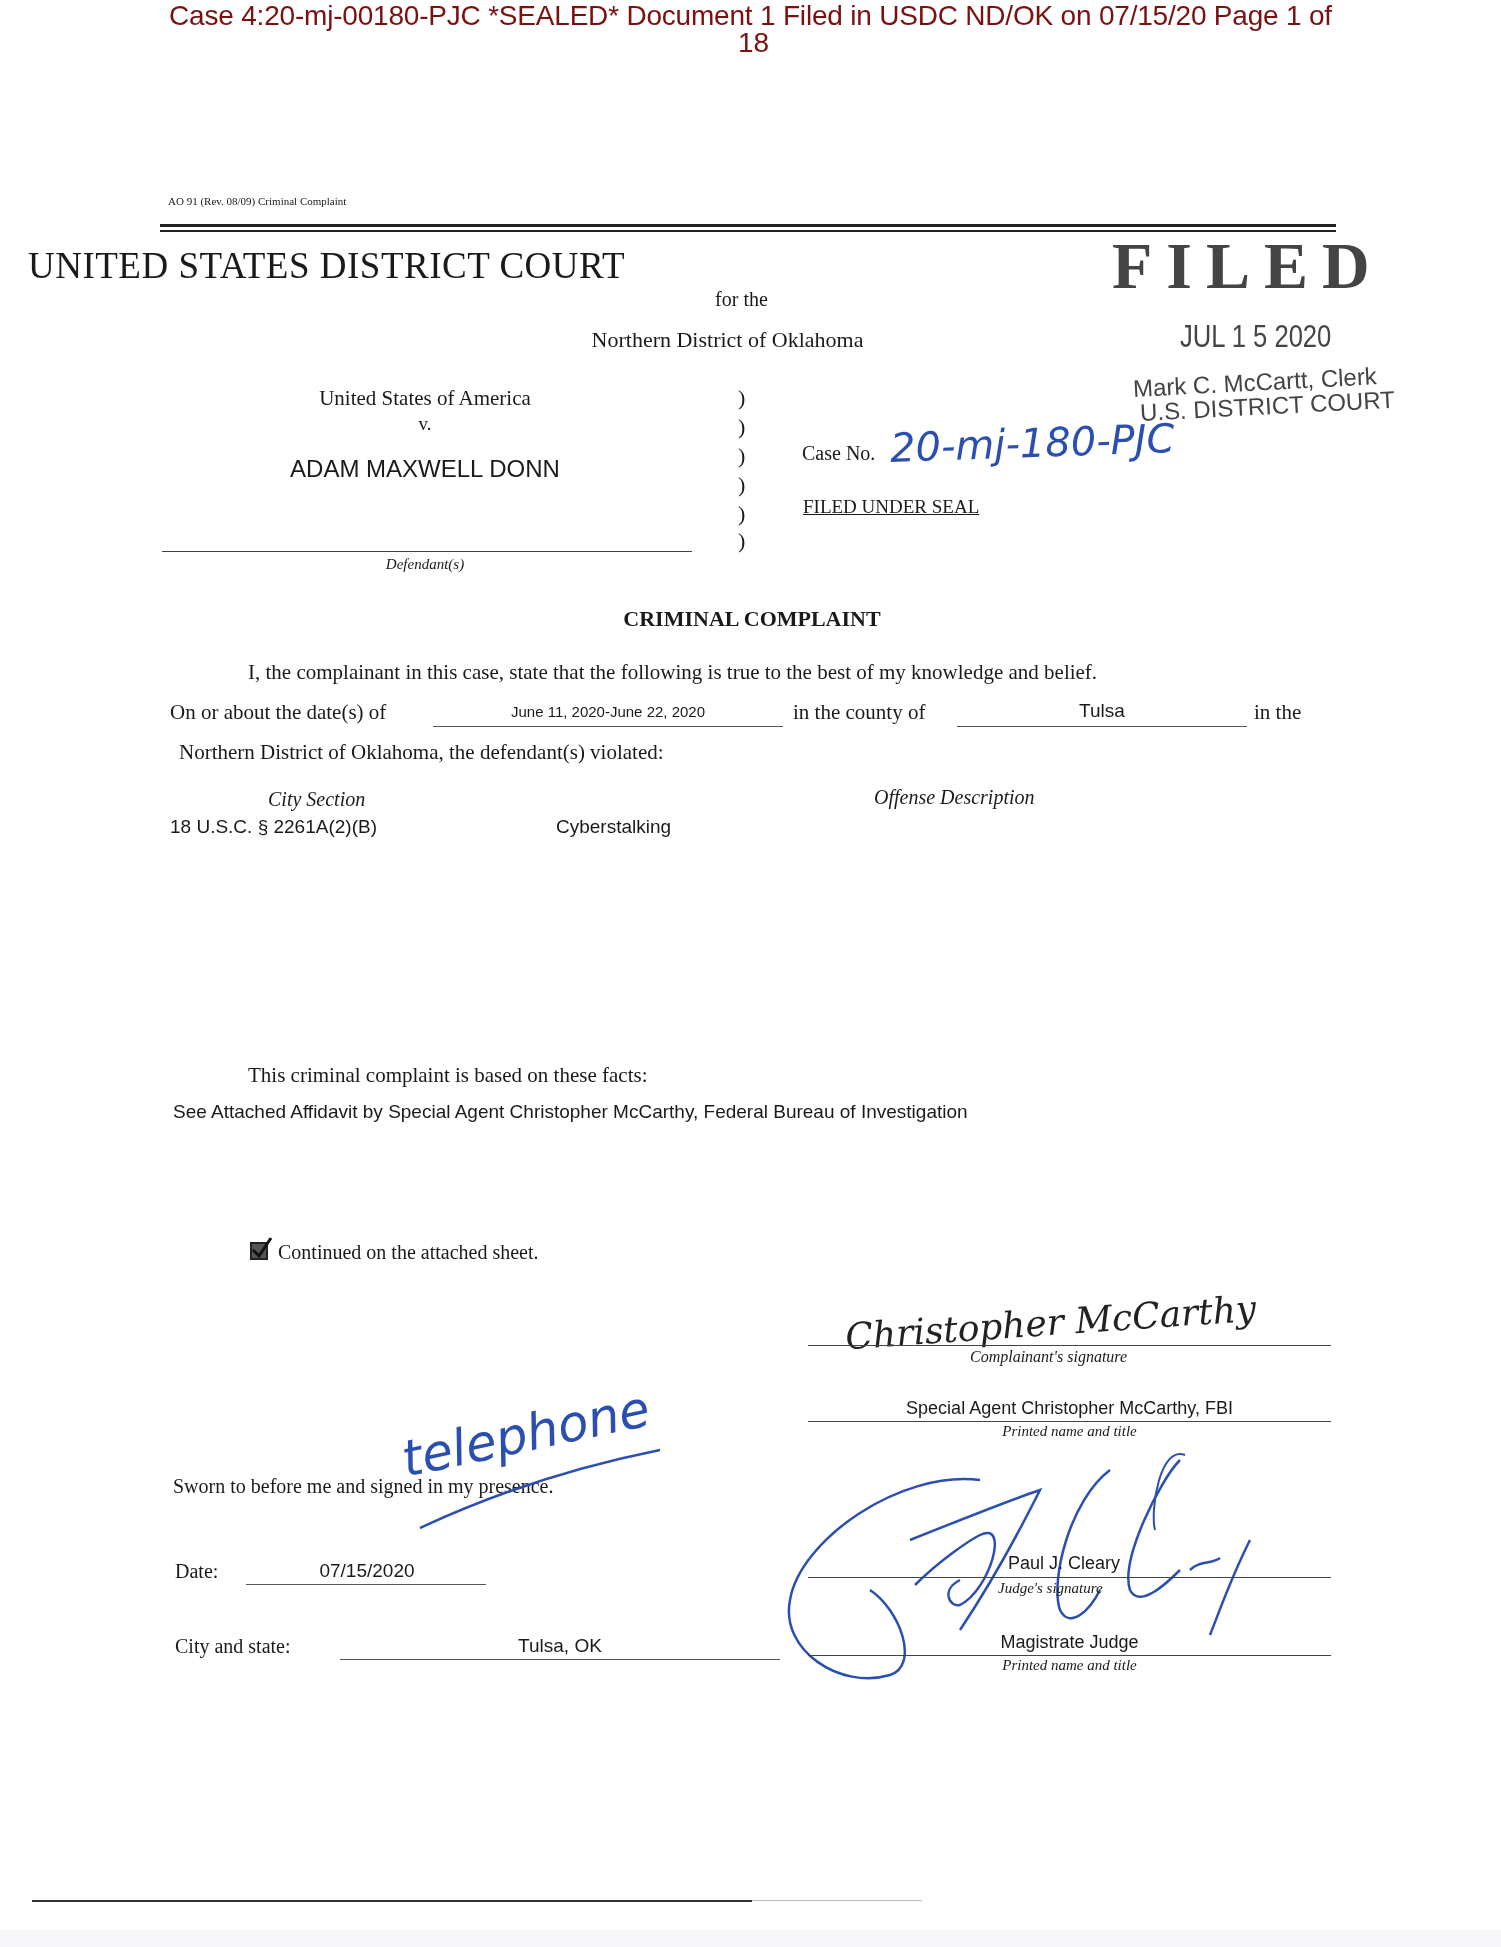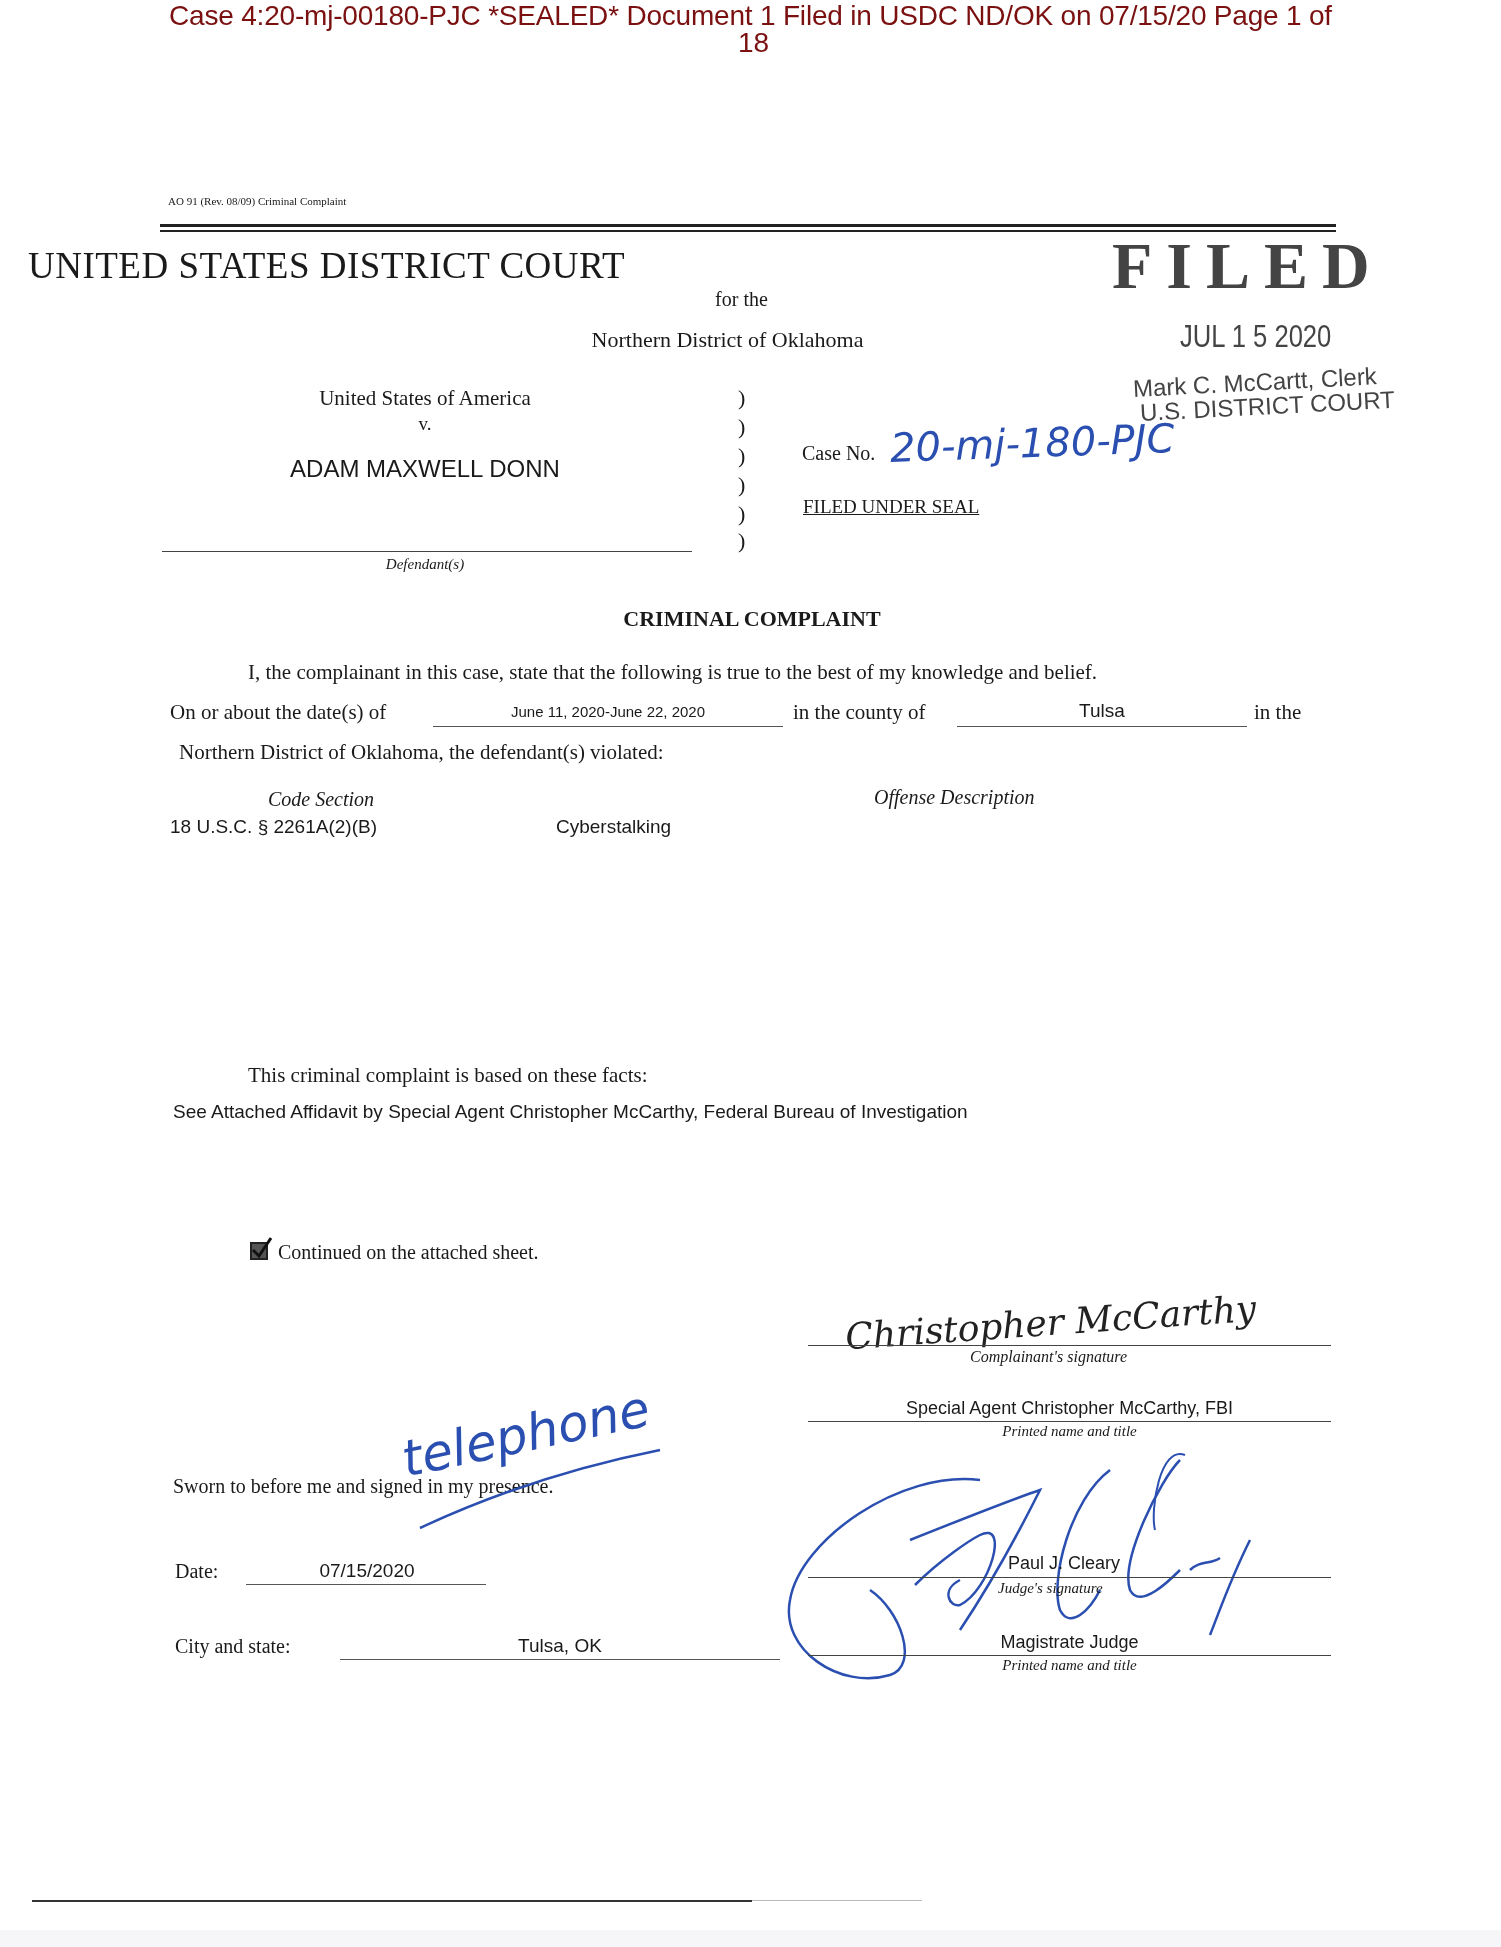--- a/index.html
+++ b/index.html
@@ -72,21 +72,21 @@
 <div class="abs serif" style="top:700px; left:170px; font-size:21px;">On or about the date(s) of</div>
 <div class="abs sans" style="top:703px; left:433px; width:350px; text-align:center; font-size:15px;">June 11, 2020-June 22, 2020</div>
 <div class="dotline" style="top:726px; left:433px; width:350px;"></div>
 <div class="abs serif" style="top:700px; left:793px; font-size:21px;">in the county of</div>
 <div class="abs sans" style="top:700px; left:957px; width:290px; text-align:center; font-size:19px;">Tulsa</div>
 <div class="dotline" style="top:726px; left:957px; width:290px;"></div>
 <div class="abs serif" style="top:700px; left:1254px; font-size:21px;">in the</div>
 
 <div class="abs serif" style="top:740px; left:179px; font-size:21px;">Northern District of Oklahoma, the defendant(s) violated:</div>
 
-<div class="abs serif ital" style="top:788px; left:268px; font-size:20px;">Code Section</div>
+<div class="abs serif ital" style="top:788px; left:268px; font-size:20px;">City Section</div>
 <div class="abs serif ital" style="top:786px; left:826px; font-size:20px;margin-left:48px;">Offense Description</div>
 <div class="abs sans" style="top:816px; left:170px; font-size:19px;">18 U.S.C. § 2261A(2)(B)</div>
 <div class="abs sans" style="top:816px; left:556px; font-size:19px;">Cyberstalking</div>
 
 <div class="abs serif" style="top:1063px; left:248px; font-size:21px;">This criminal complaint is based on these facts:</div>
 <div class="abs sans" style="top:1101px; left:173px; font-size:19px;">See Attached Affidavit by Special Agent Christopher McCarthy, Federal Bureau of Investigation</div>
 
 <div class="abs" style="top:1242px; left:250px; width:18px; height:18px; border:2px solid #222; box-sizing:border-box; background:#555;">
   <svg width="22" height="24" viewBox="0 0 22 24" style="position:absolute; left:-1px; top:-8px;">
     <path d="M2 14 L8 20 L20 2" stroke="#111" stroke-width="3" fill="none"></path>

